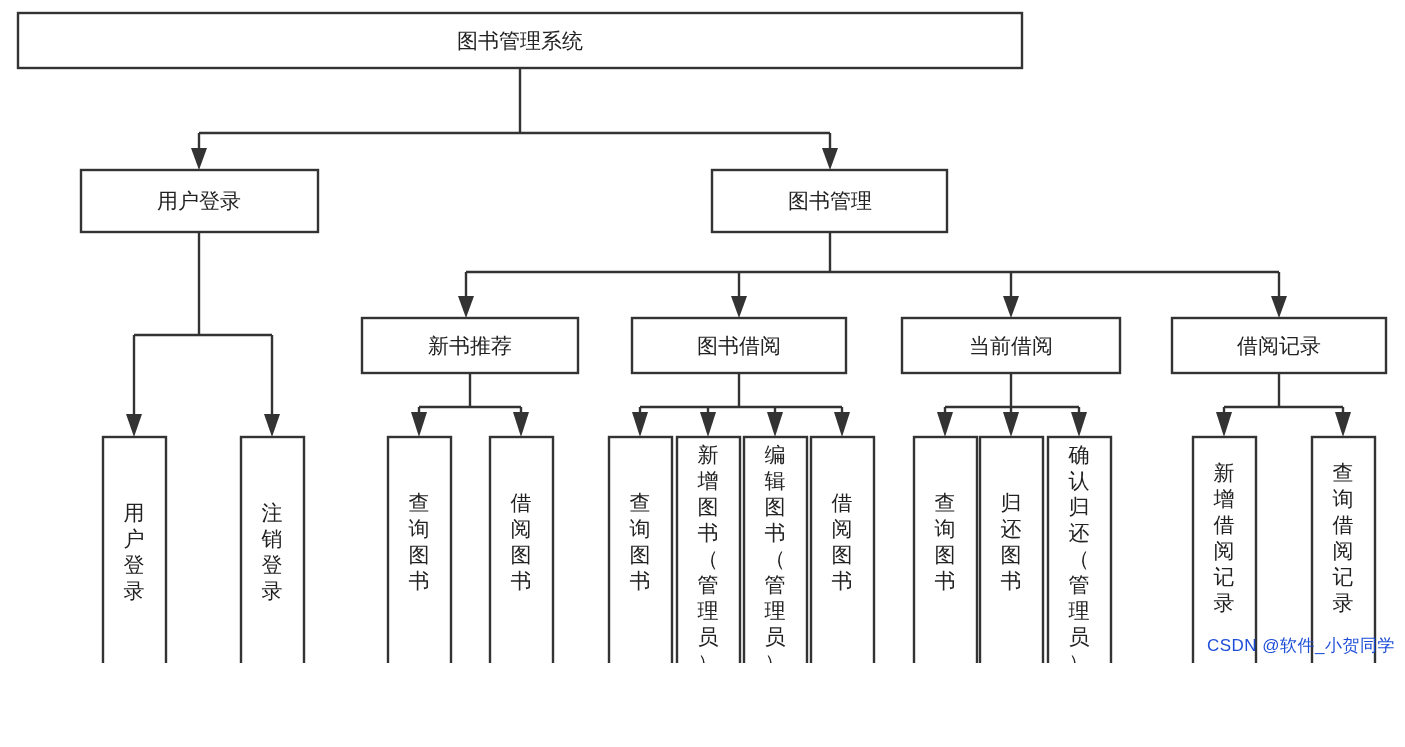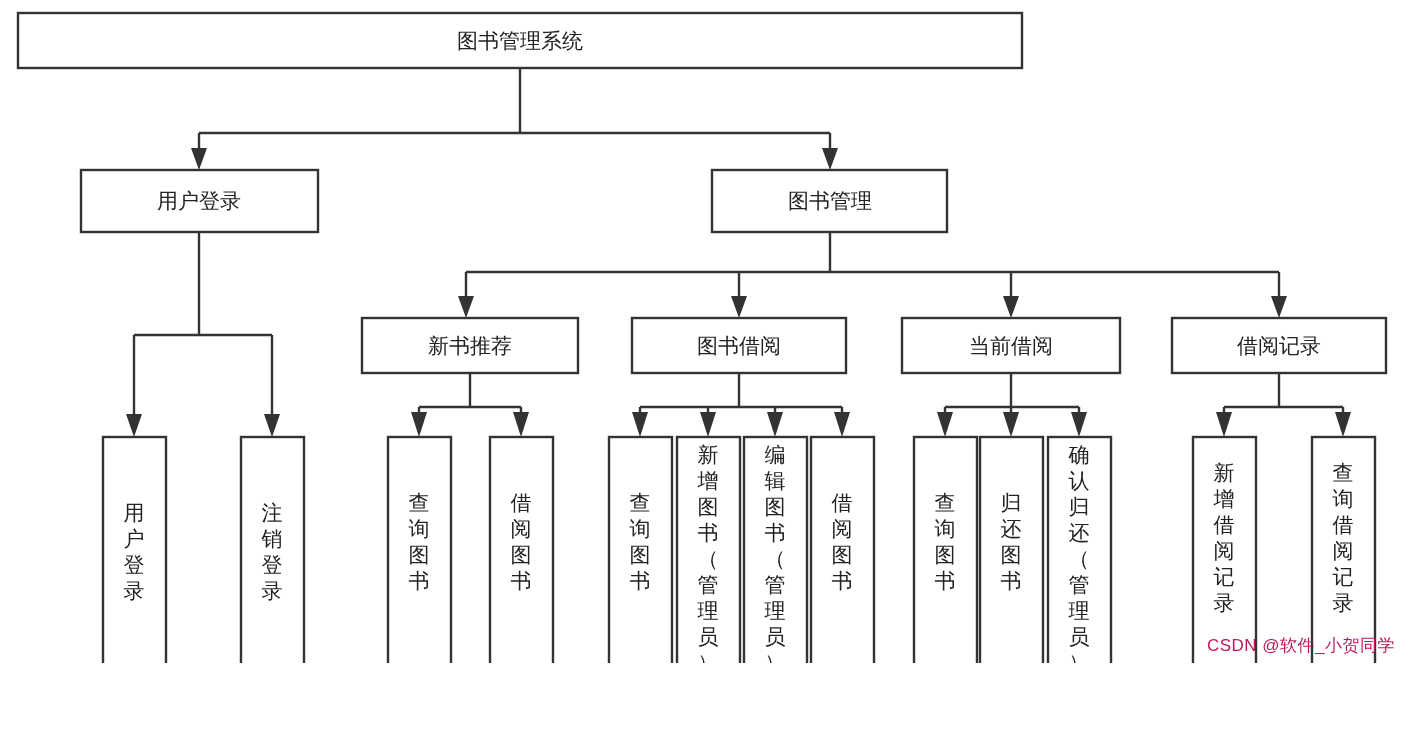--- a/index.html
+++ b/index.html
@@ -55,21 +55,21 @@
   }
   .label-v tspan {
     text-anchor: middle;
   }
   .watermark {
     position: absolute;
     right: 10px;
     bottom: 6px;
     font-family: "Liberation Sans", "DejaVu Sans", sans-serif;
     font-size: 17px;
-    color: #be185d;
+    color: #1d4ed8;
     white-space: nowrap;
     letter-spacing: 0.5px;
     pointer-events: none;
   }
 </style>
 </head>
 <body>
 
 <div id="diagram-canvas">
   <svg class="diagram" viewBox="0 0 1405 747" xmlns="http://www.w3.org/2000/svg">

